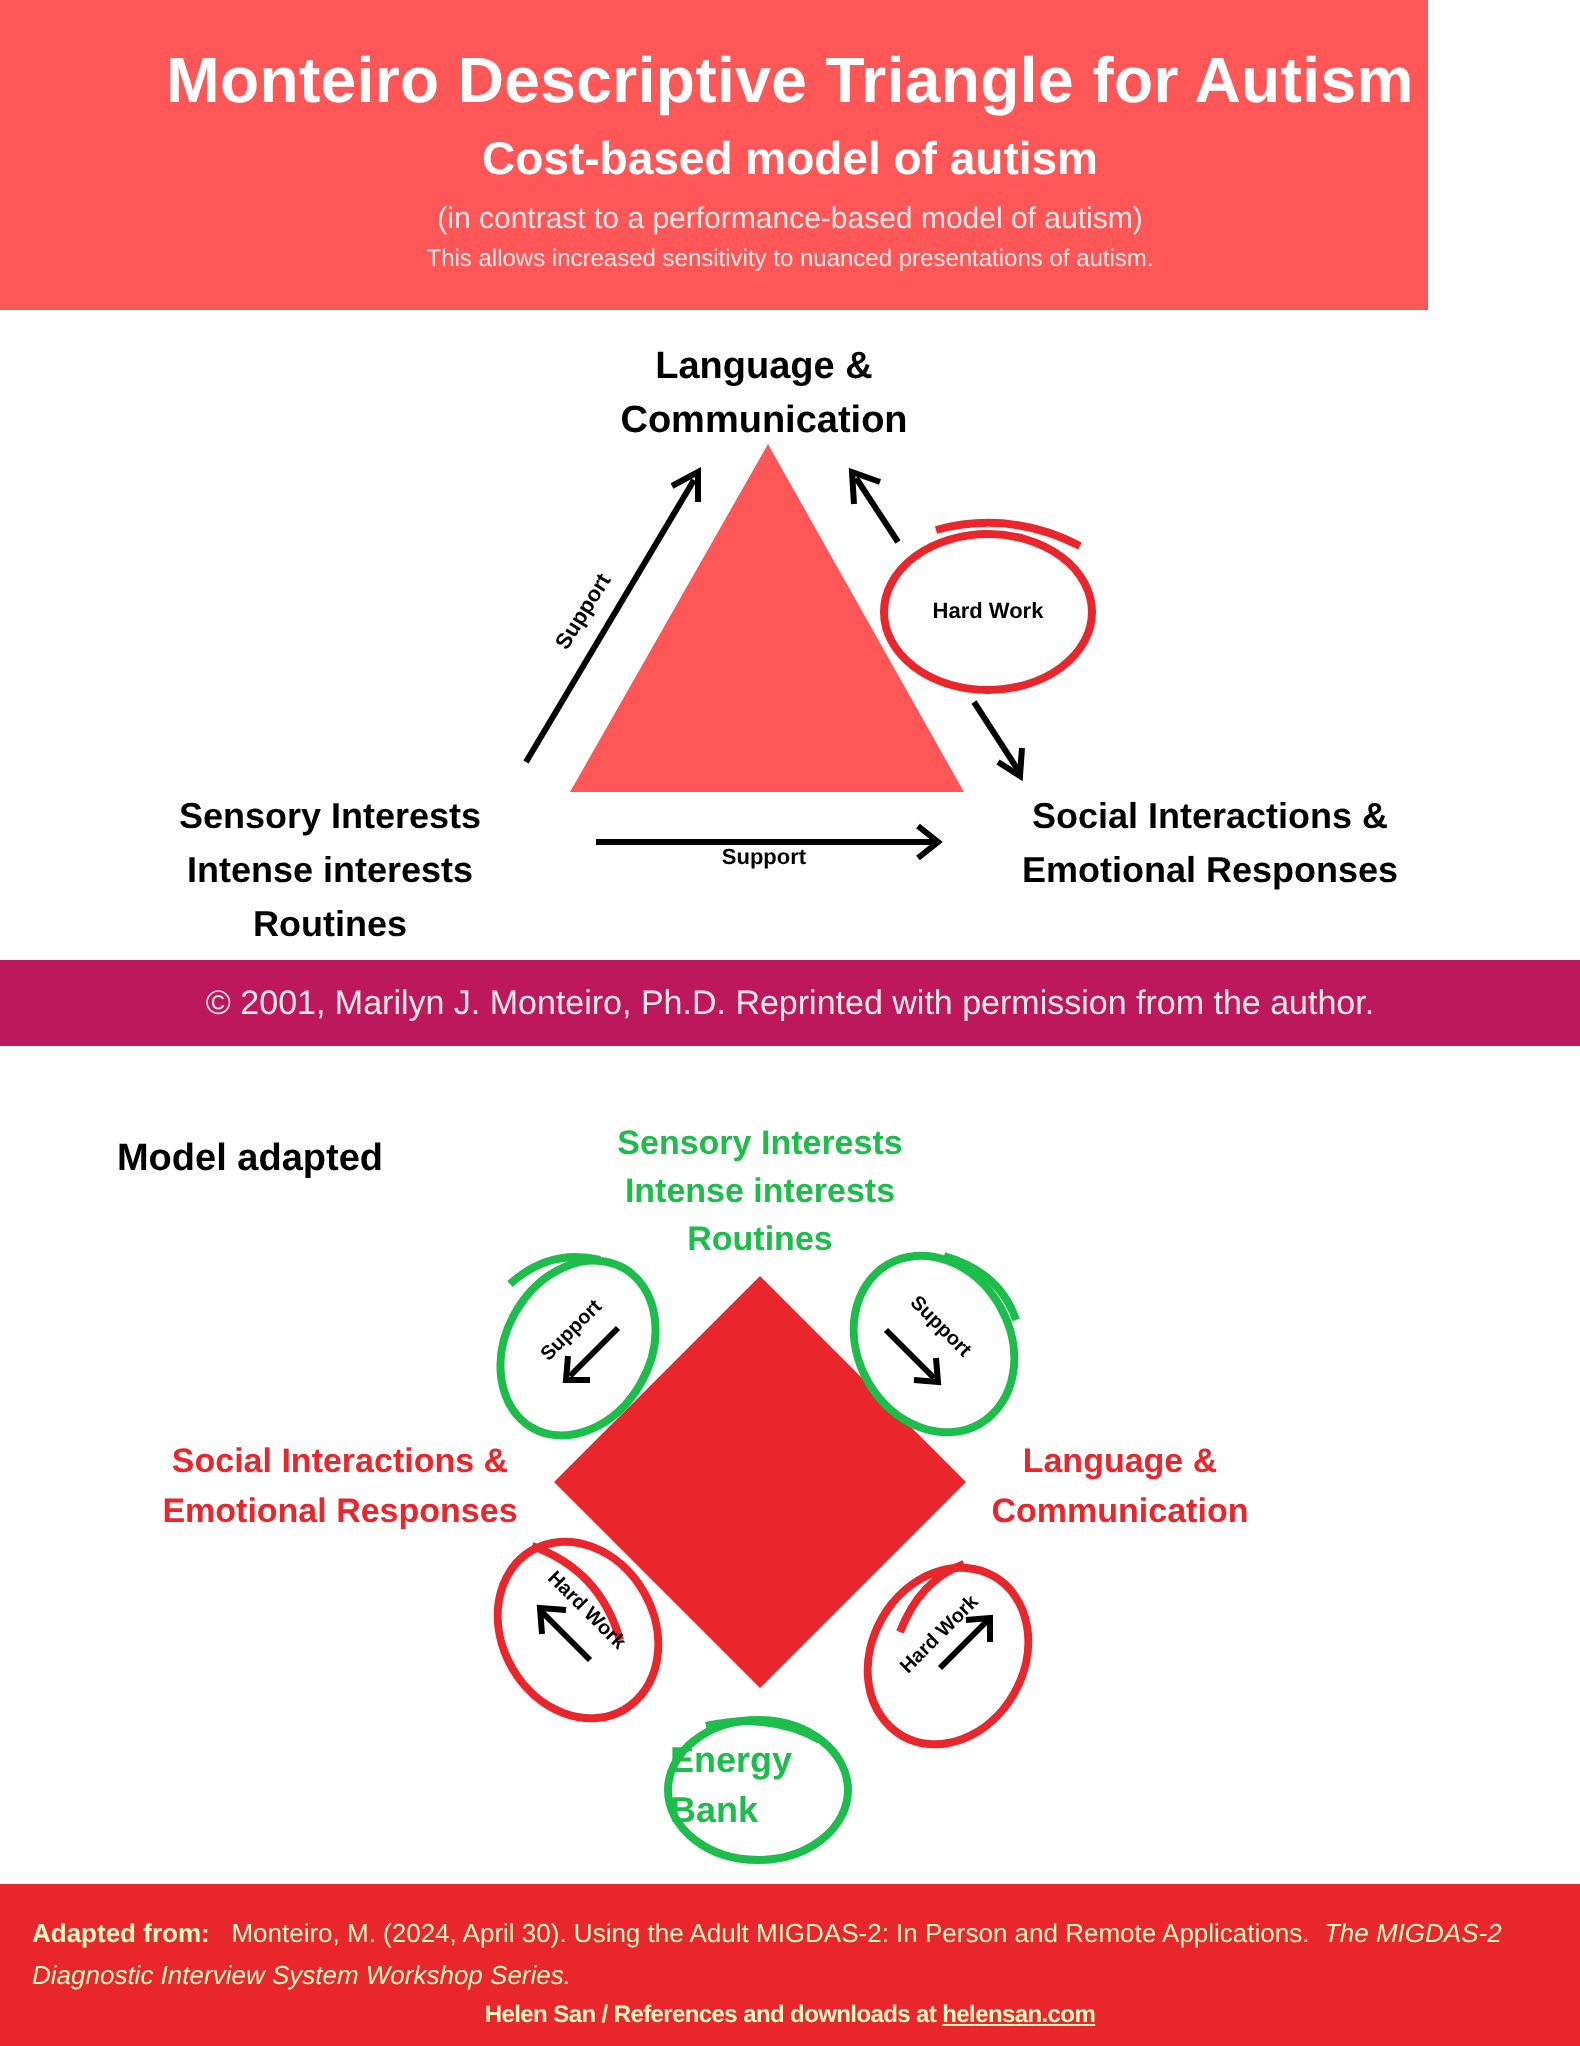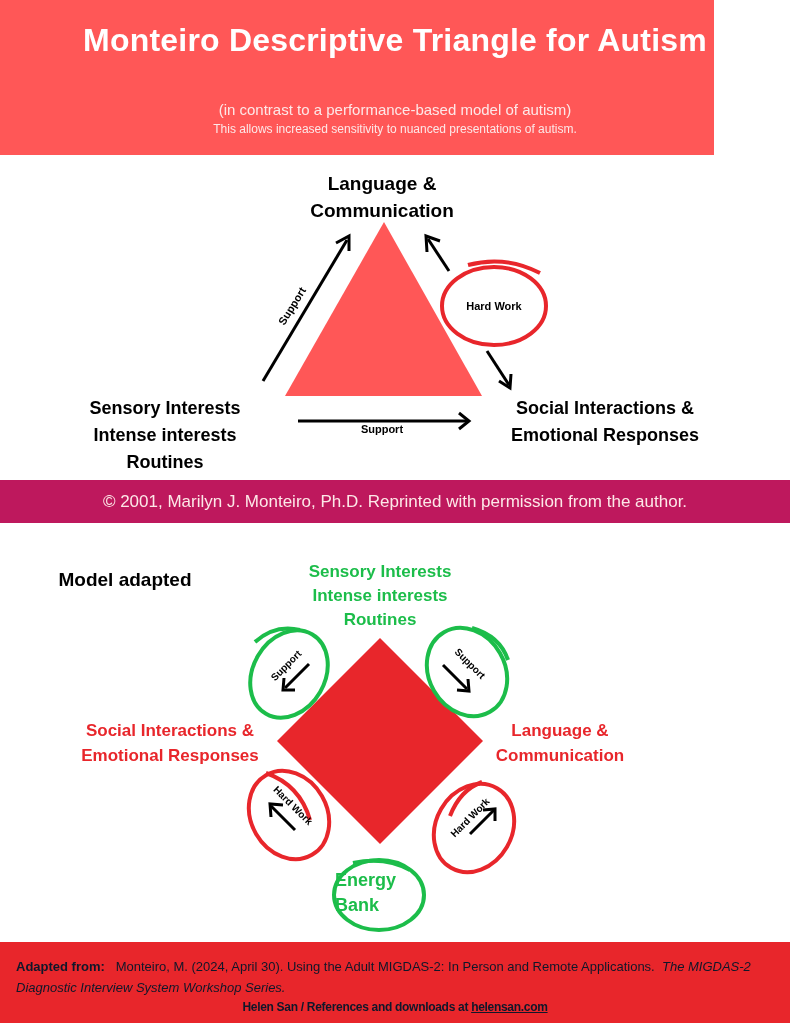--- a/index.html
+++ b/index.html
@@ -7,32 +7,33 @@
   .abs { position: absolute; }
   .header { left: 0; top: 0; width: 714px; height: 155px; background: #ff5757; color: #fff; text-align: center; }
   .h-title { position: absolute; left: 0; width: 790px; top: 22px; font-size: 32px; font-weight: bold; letter-spacing: 0.2px; }
   .h-sub { position: absolute; left: 0; width: 790px; top: 66px; font-size: 23px; font-weight: bold; }
   .h-note1 { position: absolute; left: 0; width: 790px; top: 101px; font-size: 15px; color: #fde8e8; }
   .h-note2 { position: absolute; left: 0; width: 790px; top: 122px; font-size: 12px; color: #fde8e8; }
   .label-black { color: #000; font-weight: bold; text-align: center; font-size: 18px; line-height: 27px; }
   .band { left: 0; top: 480px; width: 790px; height: 43px; background: #be185d; color: #fde8e8; font-size: 17px; text-align: center; line-height: 43px; }
   .green { color: #1cbd4a; }
   .red { color: #e8262b; }
-  .footer { left: 0; top: 942px; width: 790px; height: 81px; background: #e8262b; color: #0f172a; }
+  .footer { left: 0; top: 942px; width: 790px; height: 81px; background: #e8262b; color: #fef9c3; }
   .f-ref { position: absolute; left: 16px; top: 14px; width: 760px; font-size: 13px; line-height: 21px; }
   .f-ref b { font-weight: bold; }
   .f-ref i { font-style: italic; }
   .f-credit { position: absolute; left: 0; width: 790px; top: 58px; text-align: center; font-size: 12px; font-weight: bold; font-family: "Liberation Sans", sans-serif; letter-spacing: -0.3px; }
   .f-credit u { text-decoration: underline; }
 </style>
 </head>
 <body>
 
 <div class="abs header">
   <div class="h-title">Monteiro Descriptive Triangle for Autism</div>
+  <div class="h-sub">Cost-based model of autism</div>
   <div class="h-note1">(in contrast to a performance-based model of autism)</div>
   <div class="h-note2">This allows increased sensitivity to nuanced presentations of autism.</div>
 </div>
 
 <div class="abs label-black" style="left:282px; top:170px; width:200px; font-size:19px;">
   <div>Language &amp;</div>
   <div>Communication</div>
 </div>
 
 <svg class="abs" style="left:0; top:155px;" width="790" height="325">

